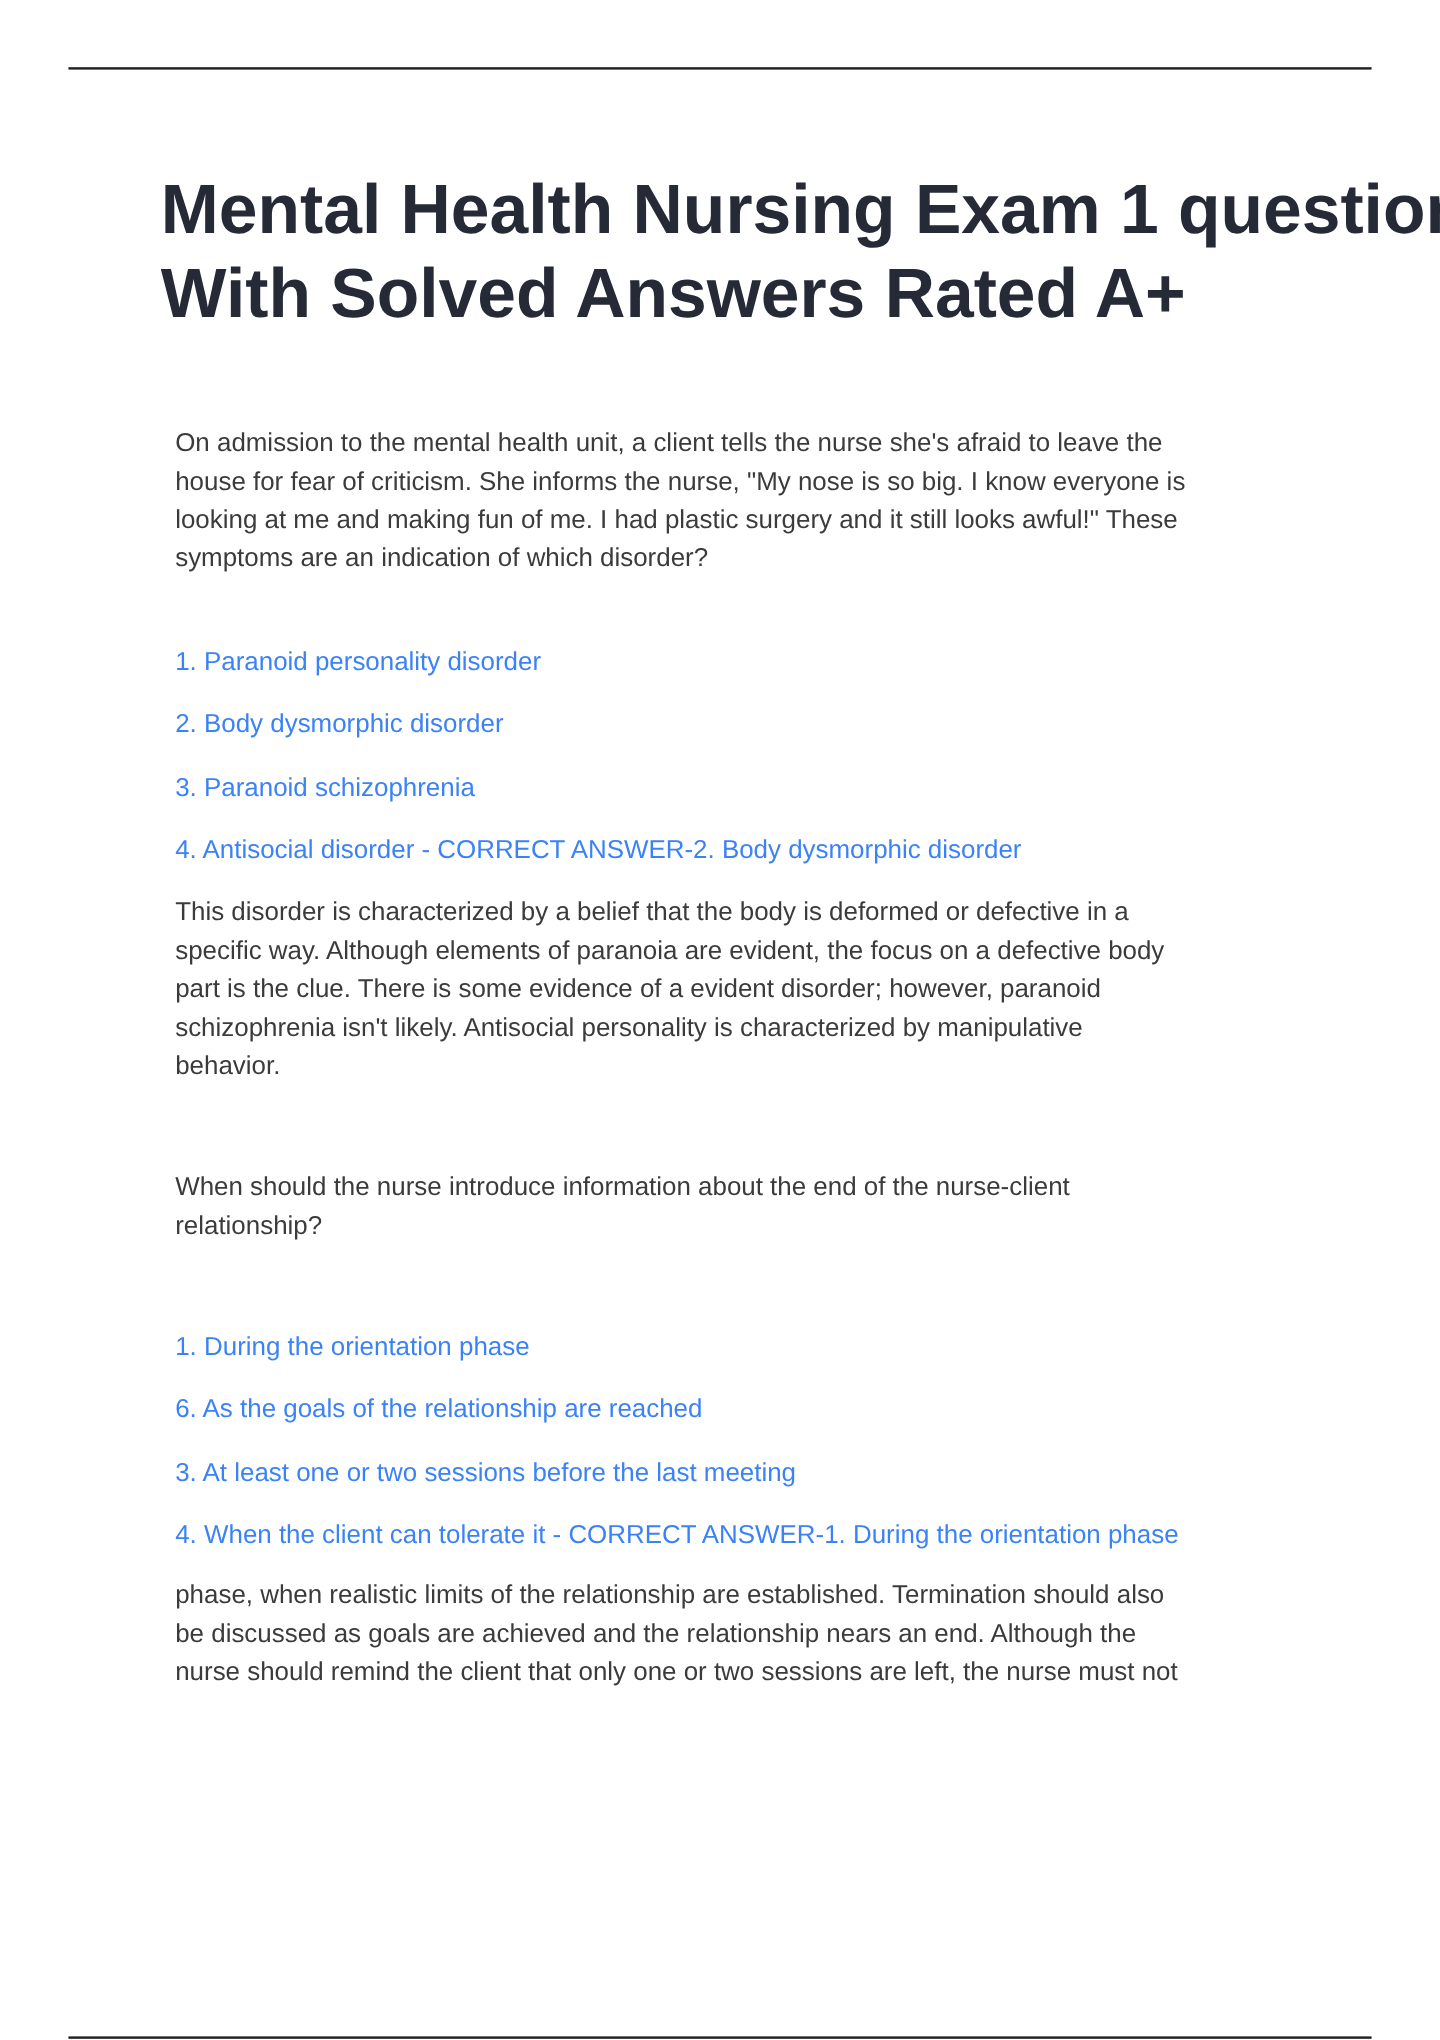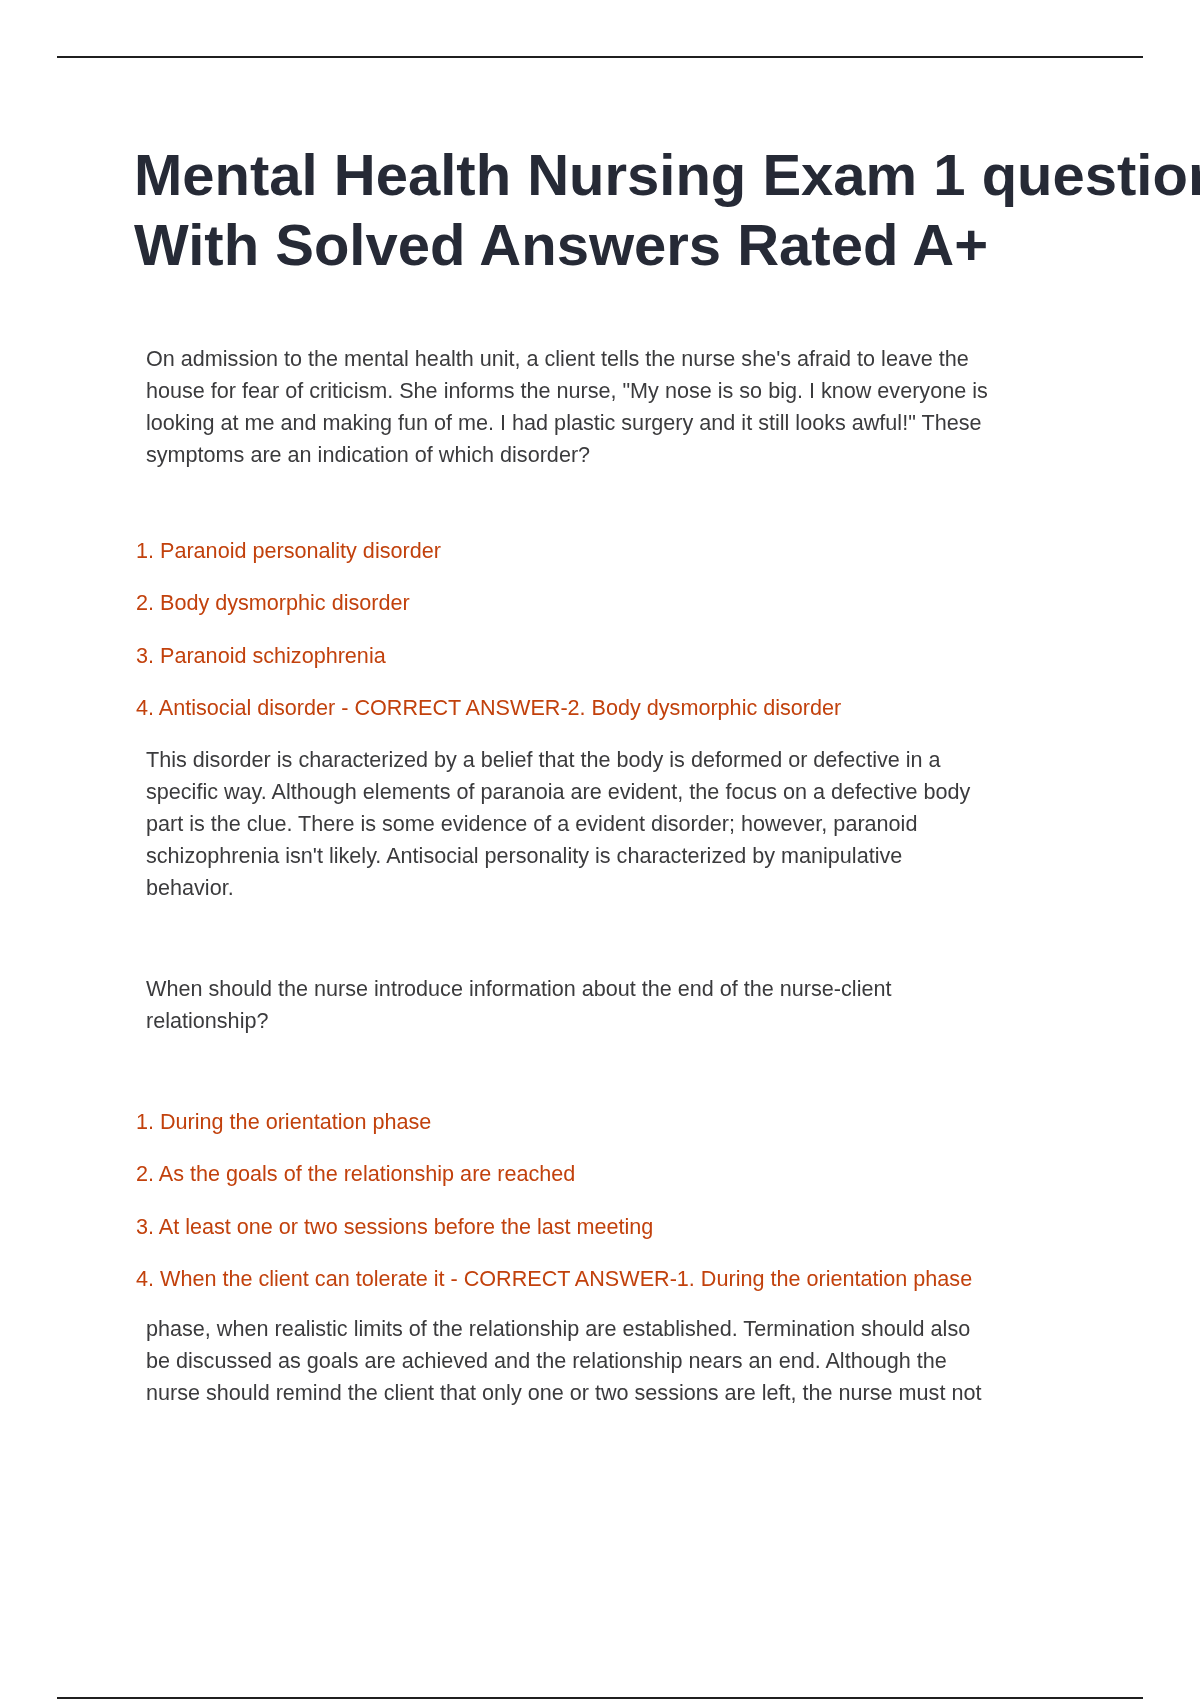--- a/index.html
+++ b/index.html
@@ -44,45 +44,45 @@
       margin: 0;
       font-size: 21.6px;
       line-height: 32px;
       color: #3b3b3d;
       white-space: nowrap;
     }
     .block .line { display: block; }
 
     .opts {
       position: absolute;
-      left: 136px;
+      left: 146px;
       margin: 0;
       padding: 0;
       list-style: none;
       font-size: 21.6px;
-      color: #c2410c;
+      color: #3b82f6;
       white-space: nowrap;
     }
     .opts li {
       display: block;
       height: 52.3px;
       line-height: 32px;
     }
   </style>
 </head>
 <body>
 
 <div class="rule top"></div>
 
 <h1 class="title">
   <span class="tline">Mental Health Nursing Exam 1 questions</span>
   <span class="tline">With Solved Answers Rated A+</span>
 </h1>
 
-<p class="block" style="top:343px;">
+<p class="block" style="top:353px;">
   <span class="line">On admission to the mental health unit, a client tells the nurse she's afraid to leave the</span>
   <span class="line">house for fear of criticism. She informs the nurse, "My nose is so big. I know everyone is</span>
   <span class="line">looking at me and making fun of me. I had plastic surgery and it still looks awful!" These</span>
   <span class="line">symptoms are an indication of which disorder?</span>
 </p>
 
 <ul class="opts" style="top:535px;">
   <li>1. Paranoid personality disorder</li>
   <li>2. Body dysmorphic disorder</li>
   <li>3. Paranoid schizophrenia</li>
@@ -97,21 +97,21 @@
   <span class="line">behavior.</span>
 </p>
 
 <p class="block" style="top:973px;">
   <span class="line">When should the nurse introduce information about the end of the nurse-client</span>
   <span class="line">relationship?</span>
 </p>
 
 <ul class="opts" style="top:1106px;">
   <li>1. During the orientation phase</li>
-  <li>2. As the goals of the relationship are reached</li>
+  <li>6. As the goals of the relationship are reached</li>
   <li>3. At least one or two sessions before the last meeting</li>
   <li>4. When the client can tolerate it - CORRECT ANSWER-1. During the orientation phase</li>
 </ul>
 
 <p class="block" style="top:1313px;">
   <span class="line">phase, when realistic limits of the relationship are established. Termination should also</span>
   <span class="line">be discussed as goals are achieved and the relationship nears an end. Although the</span>
   <span class="line">nurse should remind the client that only one or two sessions are left, the nurse must not</span>
 </p>
 

